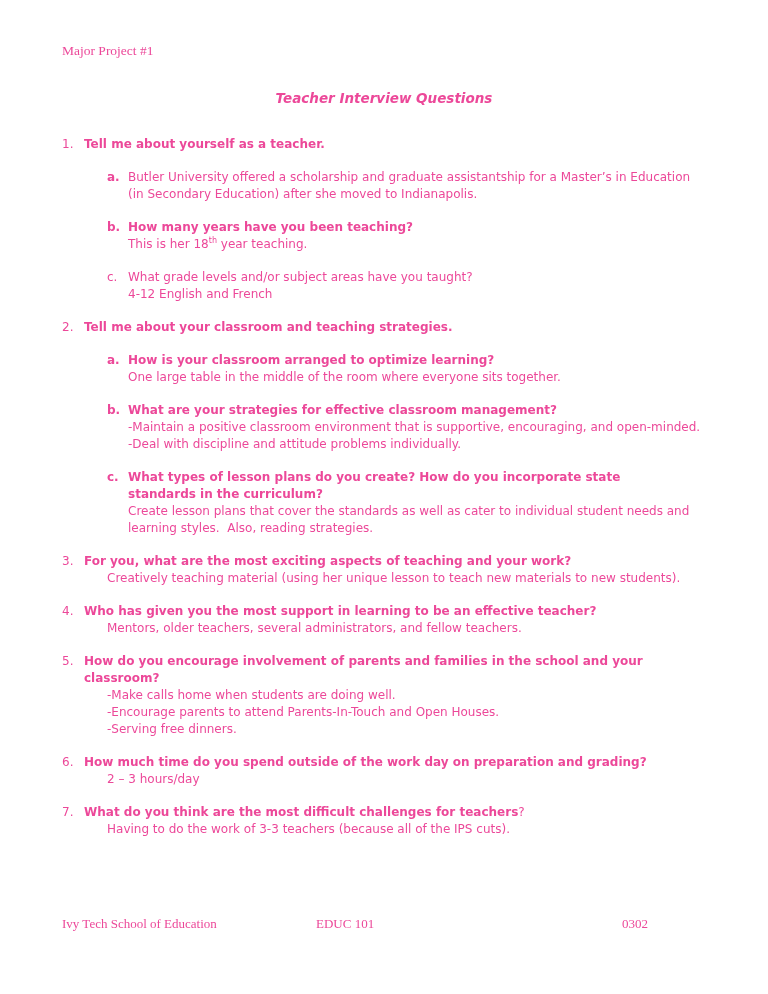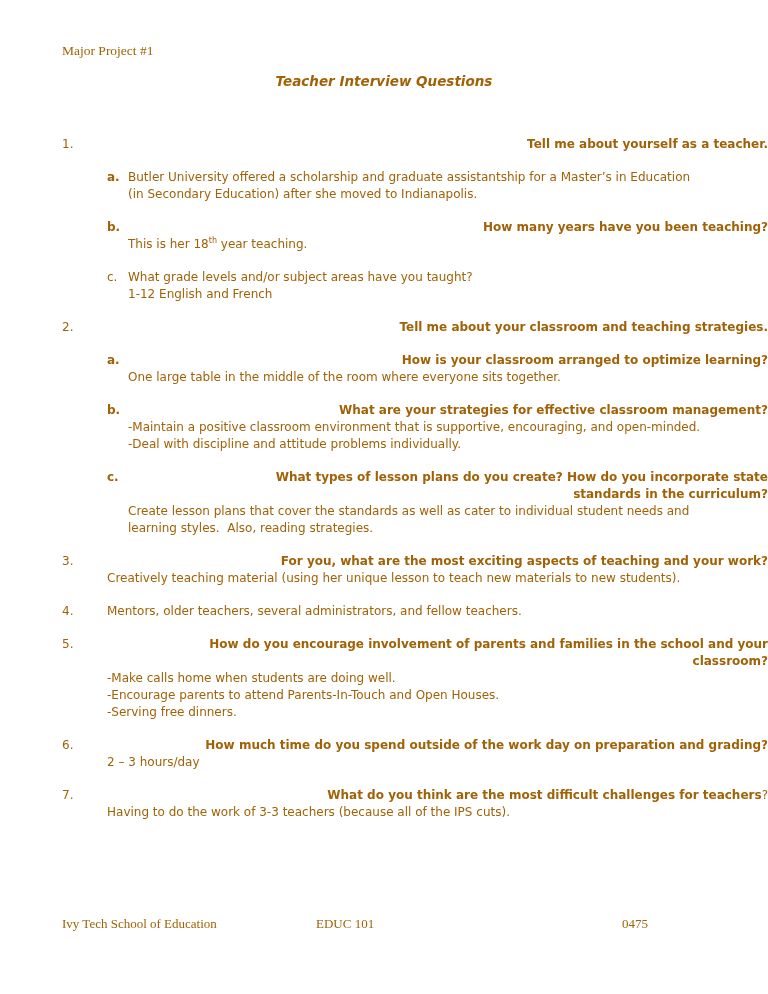--- a/index.html
+++ b/index.html
@@ -1,36 +1,36 @@
 <!DOCTYPE html>
 <html><head>
 <meta charset="utf-8">
 <style>
   html, body { margin: 0; padding: 0; background: #ffffff; }
   .page {
     position: relative;
     width: 768px;
     height: 994px;
     background: #ffffff;
-    color: #a16207;
+    color: #ec4899;
     overflow: hidden;
   }
   .doc-header {
     position: absolute;
     left: 62px;
     top: 43px;
     font-family: "Liberation Serif", serif;
     font-size: 13.5px;
     white-space: pre;
   }
   .doc-title {
     position: absolute;
     left: 0;
     right: 0;
-    top: 73px;
+    top: 90px;
     text-align: center;
     font-family: "DejaVu Sans", sans-serif;
     font-weight: bold;
     font-style: italic;
     font-size: 13.5px;
     white-space: pre;
   }
   .content {
     position: absolute;
     left: 0;
@@ -39,21 +39,21 @@
   }
   .block { position: relative; margin: 0 0 16px 0; }
   .main-block { margin-left: 84px; }
   .sub-block  { margin-left: 128px; }
   .line {
     font-family: "DejaVu Sans", sans-serif;
     font-size: 12px;
     line-height: 17px;
     white-space: pre;
   }
-  .bold { font-weight: bold; text-align: right; }
+  .bold { font-weight: bold; }
   .normal { font-weight: normal; }
   .marker {
     position: absolute;
     top: 0;
     font-family: "DejaVu Sans", sans-serif;
     font-size: 12px;
     line-height: 17px;
   }
   .main-block > .marker { left: -22px; }
   .sub-block  > .marker { left: -21px; }
@@ -92,21 +92,21 @@
         <div class="line">(in Secondary Education) after she moved to Indianapolis.</div>
       </div>
       <div class="block sub-block">
         <span class="marker bold">b.</span>
         <div class="line bold">How many years have you been teaching?</div>
         <div class="line">This is her 18<sup>th</sup> year teaching.</div>
       </div>
       <div class="block sub-block">
         <span class="marker">c.</span>
         <div class="line">What grade levels and/or subject areas have you taught?</div>
-        <div class="line">1-12 English and French</div>
+        <div class="line">4-12 English and French</div>
       </div>
       <div class="block main-block">
         <span class="marker">2.</span>
         <div class="line bold">Tell me about your classroom and teaching strategies.</div>
       </div>
       <div class="block sub-block">
         <span class="marker bold">a.</span>
         <div class="line bold">How is your classroom arranged to optimize learning?</div>
         <div class="line">One large table in the middle of the room where everyone sits together.</div>
       </div>
@@ -123,20 +123,21 @@
         <div class="line">Create lesson plans that cover the standards as well as cater to individual student needs and</div>
         <div class="line">learning styles.  Also, reading strategies.</div>
       </div>
       <div class="block main-block">
         <span class="marker">3.</span>
         <div class="line bold">For you, what are the most exciting aspects of teaching and your work?</div>
         <div class="line main-ans">Creatively teaching material (using her unique lesson to teach new materials to new students).</div>
       </div>
       <div class="block main-block">
         <span class="marker">4.</span>
+        <div class="line bold">Who has given you the most support in learning to be an effective teacher?</div>
         <div class="line main-ans">Mentors, older teachers, several administrators, and fellow teachers.</div>
       </div>
       <div class="block main-block">
         <span class="marker">5.</span>
         <div class="line bold">How do you encourage involvement of parents and families in the school and your</div>
         <div class="line bold">classroom?</div>
         <div class="line main-ans">-Make calls home when students are doing well.</div>
         <div class="line main-ans">-Encourage parents to attend Parents-In-Touch and Open Houses.</div>
         <div class="line main-ans">-Serving free dinners.</div>
       </div>
@@ -148,15 +149,15 @@
       <div class="block main-block">
         <span class="marker">7.</span>
         <div class="line bold">What do you think are the most difficult challenges for teachers<span class="normal">?</span></div>
         <div class="line main-ans">Having to do the work of 3-3 teachers (because all of the IPS cuts).</div>
       </div>
     </div>
 
   <div class="doc-footer">
     <span class="footer-left">Ivy Tech School of Education</span>
     <span class="footer-center">EDUC 101</span>
-    <span class="footer-right">0475</span>
+    <span class="footer-right">0302</span>
   </div>
 </div>
 
 </body></html>

